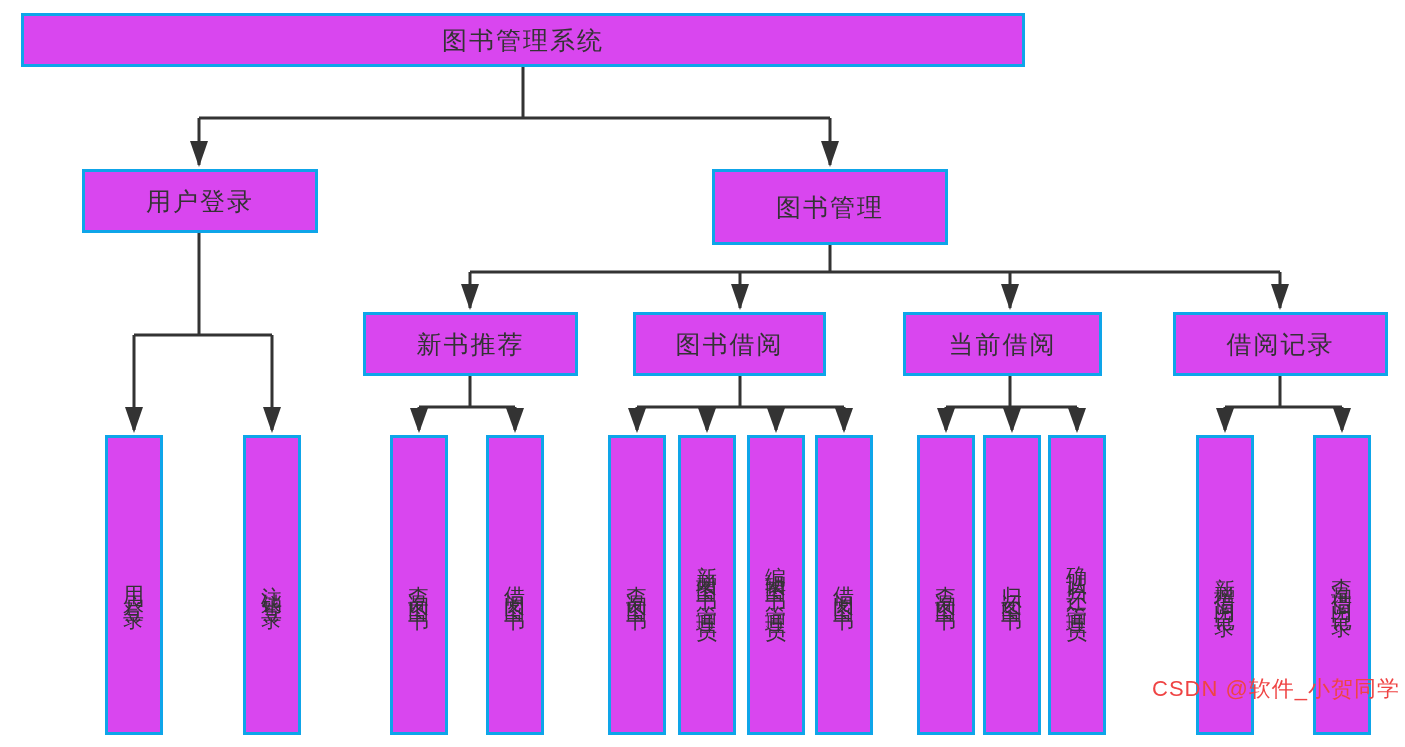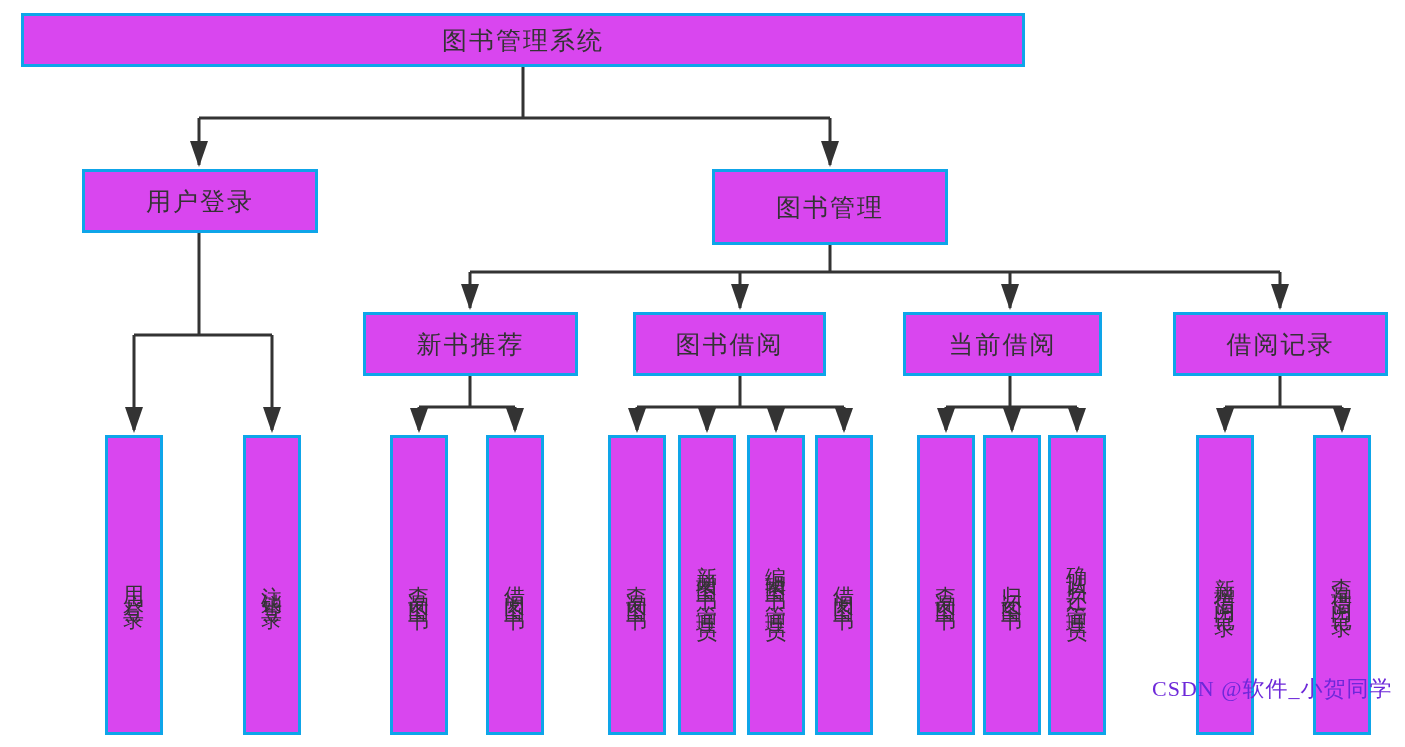--- a/index.html
+++ b/index.html
@@ -42,24 +42,23 @@
     font-size: 21px;
     letter-spacing: 8px;
     line-height: 1;
   }
   .watermark {
     position: absolute;
     left: 1152px;
     top: 674px;
     font-size: 22px;
     letter-spacing: 1px;
-    color: #6d28d9;
+    color: #ef4444;
     z-index: 10;
     white-space: nowrap;
-    font-family: Liberation Serif, serif;
   }
 </style>
 </head>
 <body>
 
 <div class="canvas">
 
   <svg class="connector-layer" width="1405" height="747" viewBox="0 0 1405 747" stroke="#333333" stroke-width="3" fill="none">
 
     <g>

